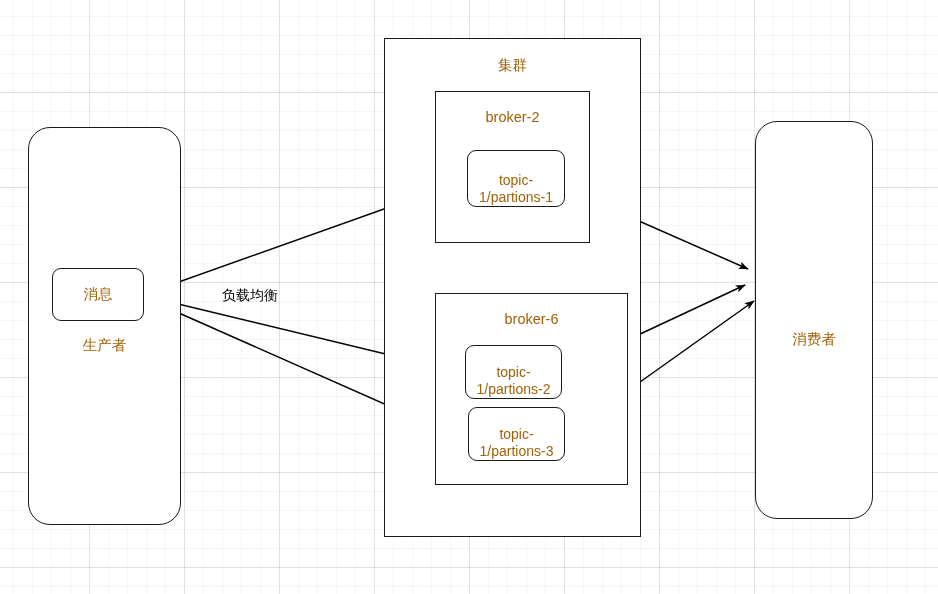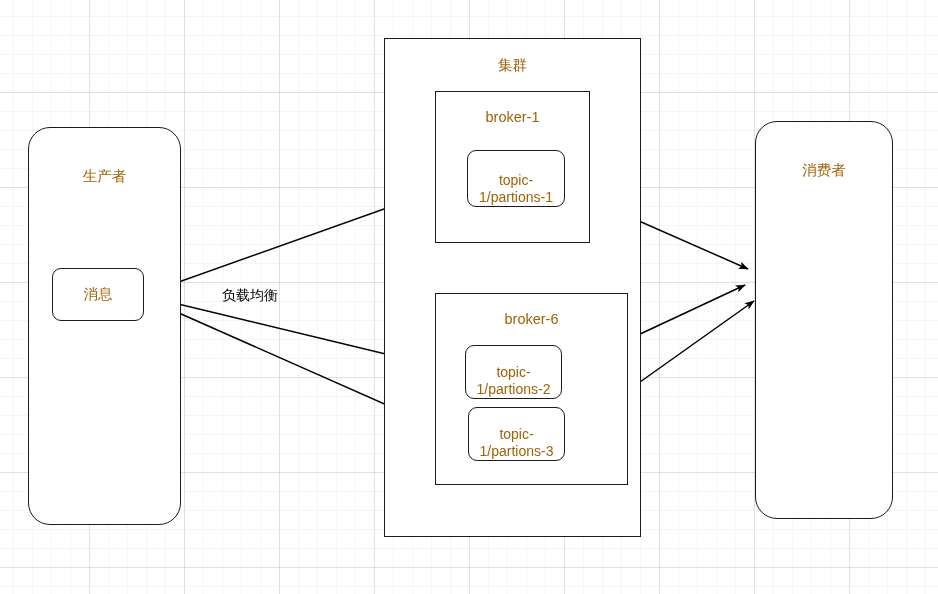--- a/index.html
+++ b/index.html
@@ -35,28 +35,28 @@
   }
   .node-label {
     color: #a16207;
     white-space: pre-line;
     text-align: center;
     line-height: 1.22;
   }
   
   .container-round {
     border-radius: 22px;
-    align-items: flex-start;
+    align-items: center;
   }
   .container-round .node-label {
     margin-top: 40px;
     font-size: 14.5px;
   }
   #producer-box { left: 28px; top: 127px; width: 153px; height: 398px; }
-  #consumer-box { left: 755px; top: 121px; width: 138px; height: 398px; }
+  #consumer-box { left: 755px; top: 121px; width: 118px; height: 398px; }
 
   
   #message-box {
     left: 52px; top: 268px; width: 92px; height: 53px;
     border-radius: 9px;
     align-items: center;
   }
   #message-box .node-label { font-size: 14.5px; }
 
   
@@ -142,21 +142,21 @@
     <span class="node-label">消息</span>
   </div>
 
   <div class="edge-label" id="load-balance-label">负载均衡</div>
 
   <div class="node" id="cluster-box">
     <span class="node-label">集群</span>
   </div>
 
   <div class="node broker" id="broker-1-box">
-    <span class="node-label">broker-1</span>
+    <span class="node-label">broker-2</span>
   </div>
 
   <div class="node topic" id="topic-1-box">
     <span class="node-label">topic-
 1/partions-1</span>
   </div>
 
   <div class="node broker" id="broker-2-box">
     <span class="node-label">broker-6</span>
   </div>

